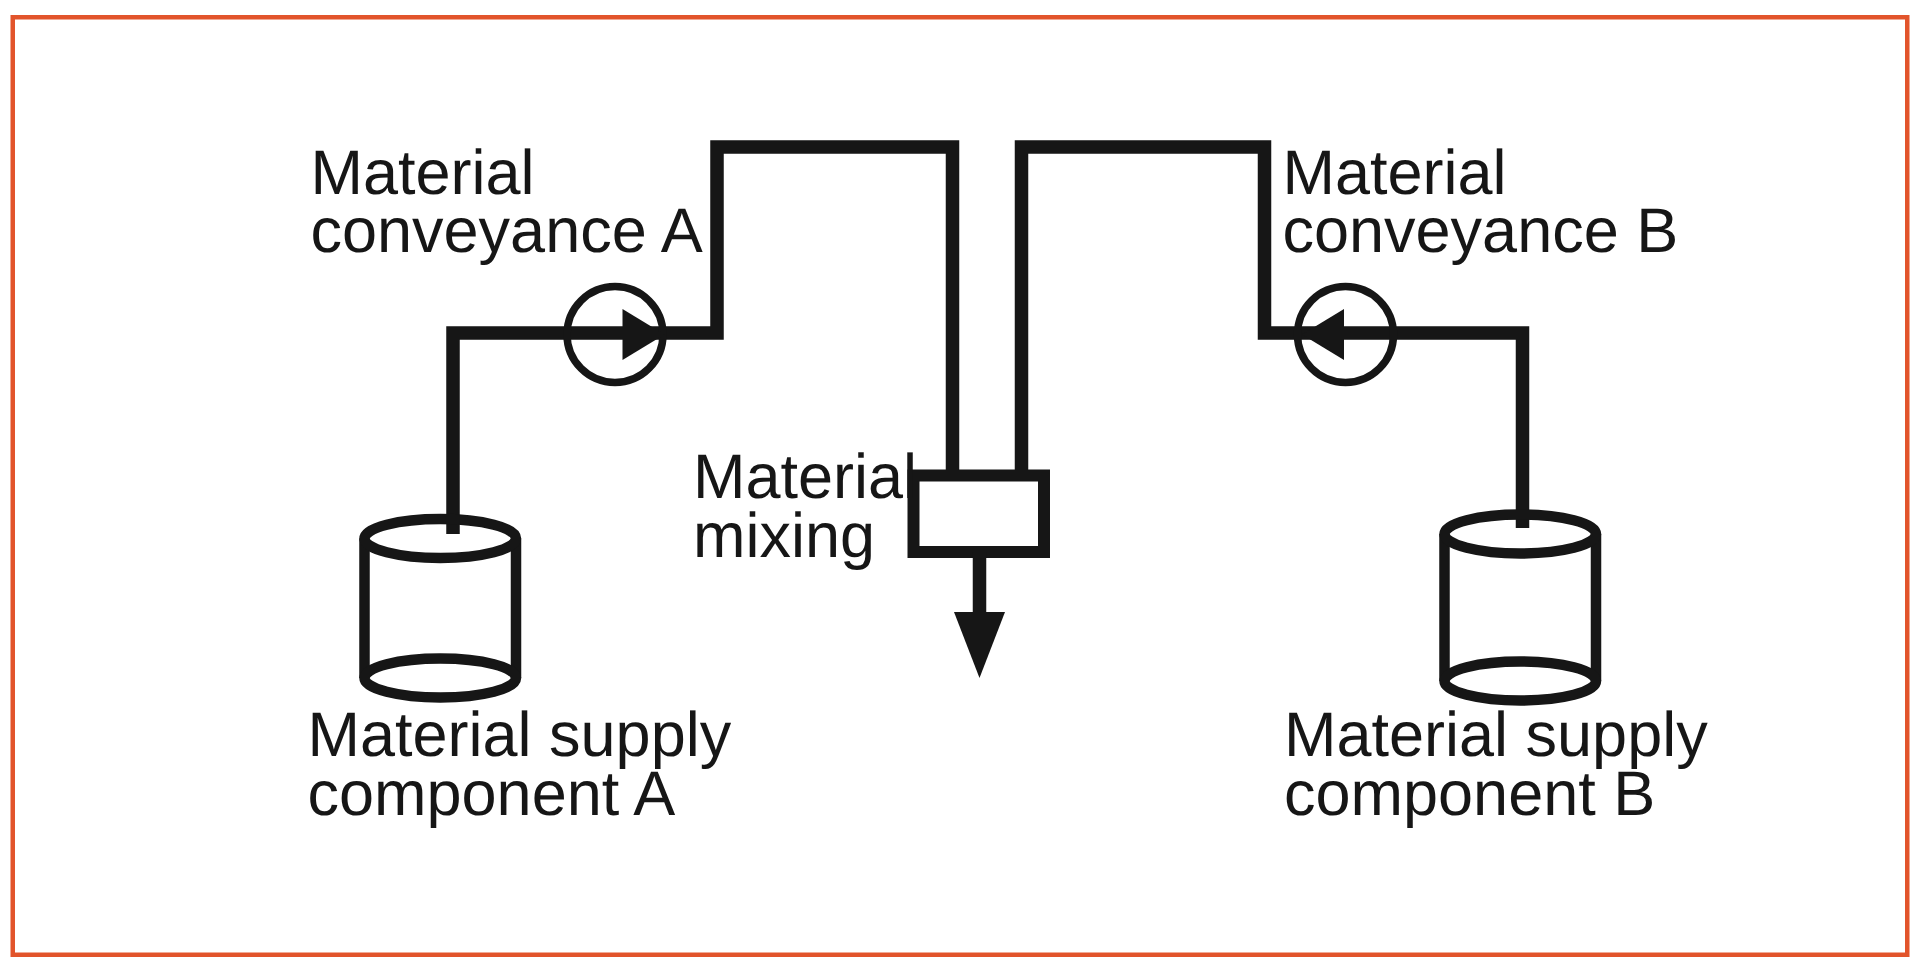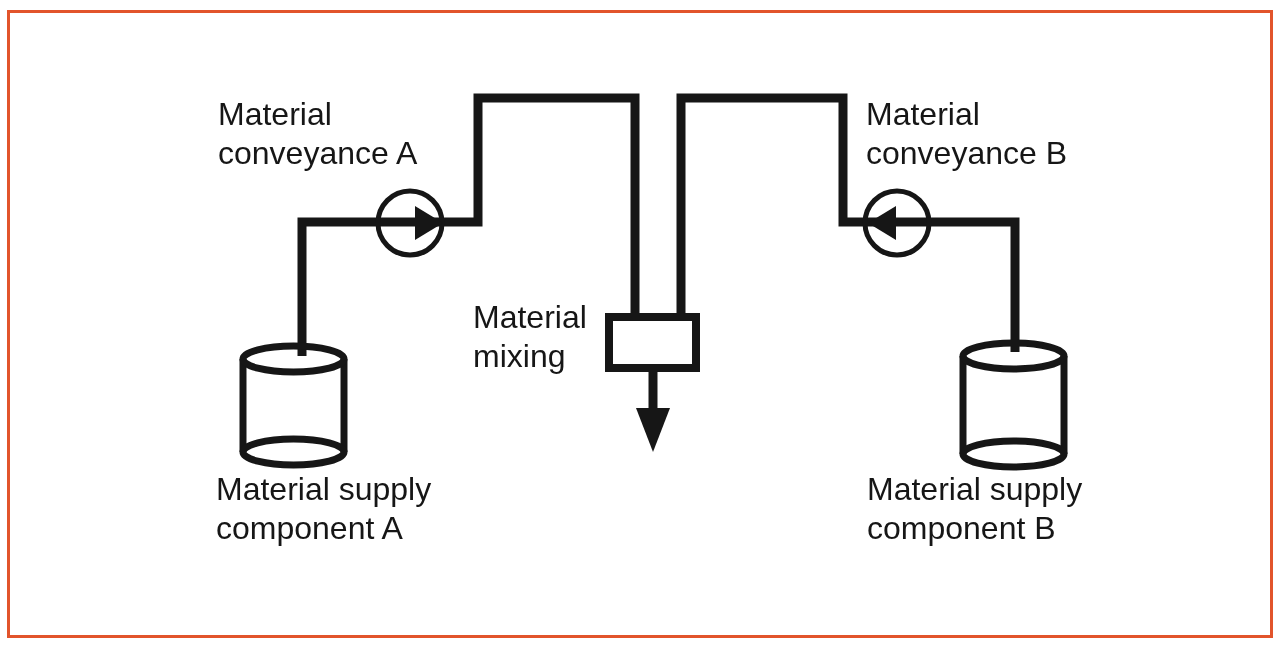--- a/index.html
+++ b/index.html
@@ -60,25 +60,24 @@
     stroke-width: 7;
   }
   .mix-box {
     fill: var(--bg);
     stroke: var(--ink);
     stroke-width: 8;
   }
   .label {
     position: absolute;
     color: var(--ink);
-    font-size: 32px;
+    font-size: 42px;
     line-height: 39px;
     white-space: pre-line;
     letter-spacing: 0px;
-    margin-left: 11px;
   }
 </style>
 </head>
 <body>
 
 <div class="page">
 
   <div class="frame"></div>
 
   <svg class="diagram" viewBox="0 0 1280 650">

